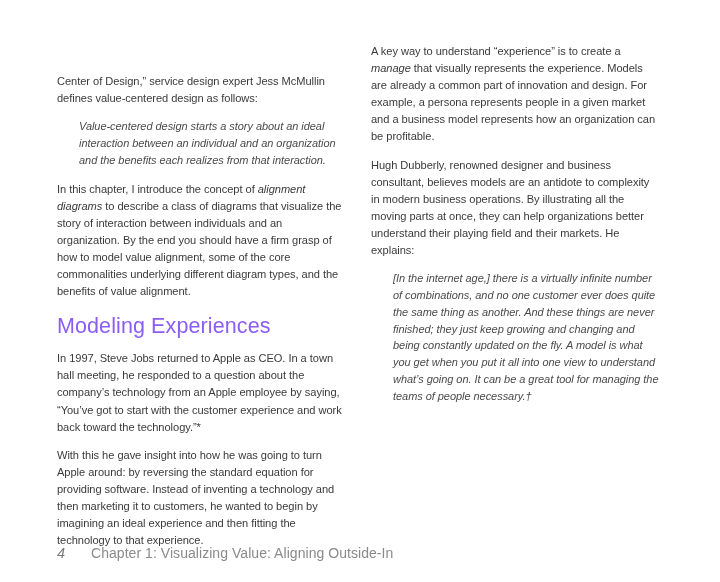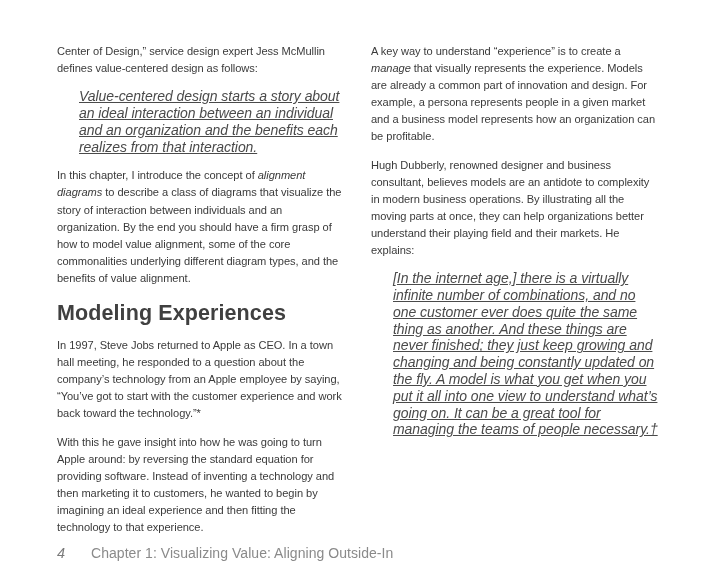--- a/index.html
+++ b/index.html
@@ -22,49 +22,48 @@
     background: #ffffff;
     overflow: hidden;
   }
 
   
   .column {
     position: absolute;
     top: 43px;
     width: 289px;
   }
-  #col-left  { left: 57px; }
+  #col-left  { left: 57px; margin-top: 30px; }
   #col-right { left: 371px; }
 
   .para {
     font-size: 11.1px;
     line-height: 17.1px;
     color: #3a3a3a;
     margin: 0 0 11px 0;
     text-align: left;
     letter-spacing: -0.05px;
   }
   .para:last-child { margin-bottom: 0; }
 
   .blockquote {
-    font-size: 14px;
+    font-size: 11px;
     line-height: 16.8px;
     color: #4a4a4a;
     font-style: italic;
     margin: 1px 0 12px 0;
     padding-left: 22px;
     letter-spacing: -0.05px;
-    text-decoration: underline;
   }
 
   .heading {
     font-size: 21.5px;
     line-height: 26px;
-    font-weight: 700;
-    color: #404040;
+    font-weight: 400;
+    color: #8b5cf6;
     margin: 13px 0 11px 0;
     letter-spacing: 0.1px;
   }
 
   .em { font-style: italic; }
 
   
   .footnote-block {
     position: absolute;
     width: 289px;

